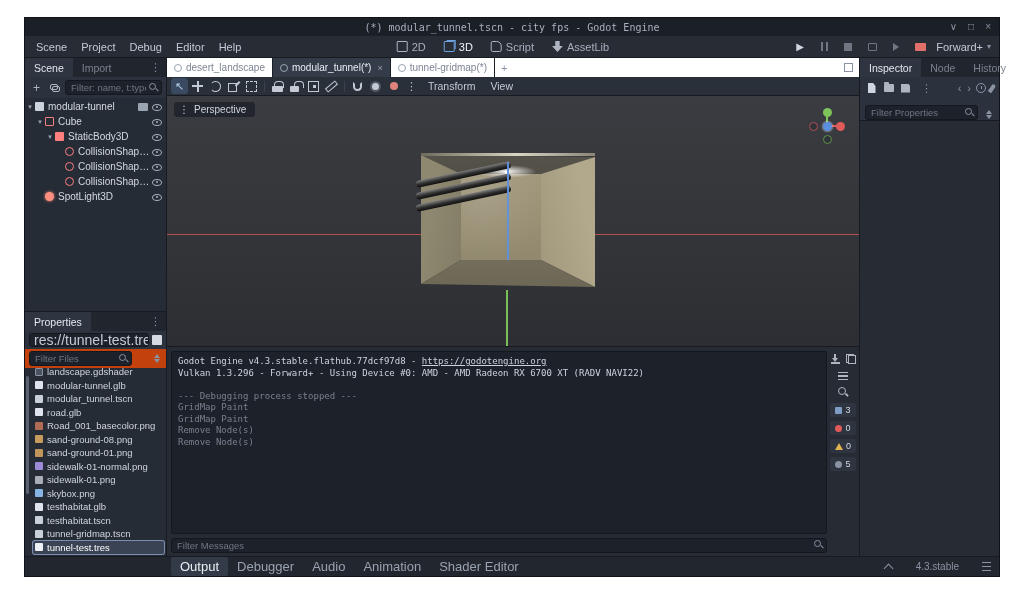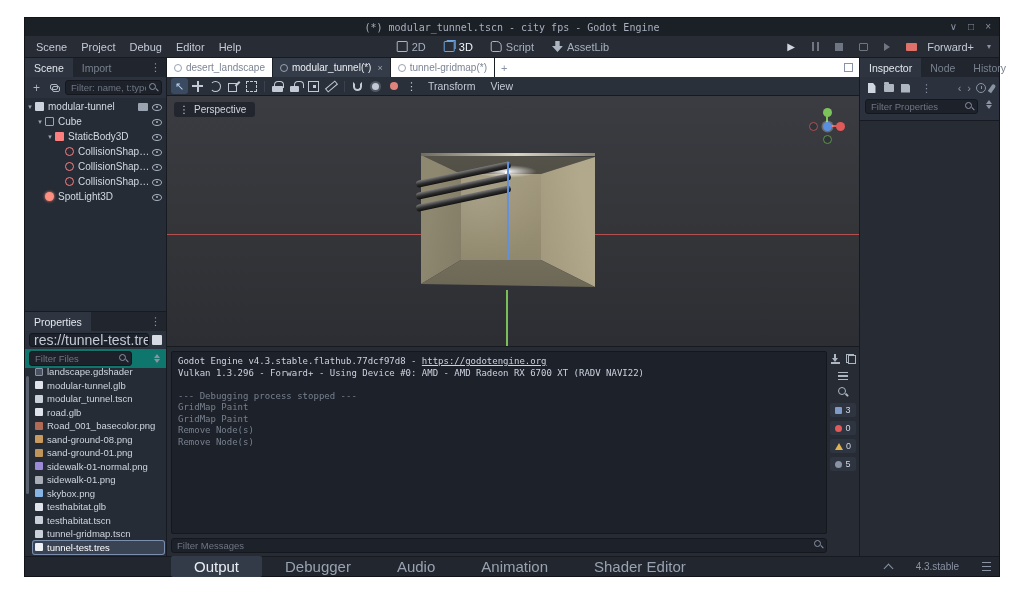--- a/index.html
+++ b/index.html
@@ -23,21 +23,21 @@
 .mi-script{border:1.5px solid #aeb6c2;border-radius:2px 5px 2px 2px}
 .mi-asset{background:#aeb6c2;clip-path:polygon(50% 100%,0 45%,30% 45%,30% 0,70% 0,70% 45%,100% 45%)}
 .runbar{margin-left:auto;display:flex;align-items:center;gap:8px;padding-right:4px}
 .rbtn{display:inline-flex;align-items:center;justify-content:center;width:16px;height:16px}
 .glyph-play{color:#cfd6e0;font-size:10px;line-height:1}
 .i-pause{width:7px;height:9px;border-left:2.5px solid #6f7682;border-right:2.5px solid #6f7682}
 .i-stop{width:8px;height:8px;background:#6f7682}
 .i-remote{width:9px;height:8px;border:1.5px solid #6f7682;border-radius:1px}
 .i-playscene{width:0;height:0;border-left:6px solid #6f7682;border-top:4px solid transparent;border-bottom:4px solid transparent}
 .i-movie{width:11px;height:8px;background:#e0706a;border-radius:1px}
-.renderer{display:flex;align-items:center;gap:13px;color:#c3cad6}
+.renderer{display:flex;align-items:center;gap:4px;color:#c3cad6}
 .caret{font-size:8px;color:#8a93a3}
 
 .main{flex:1;display:flex;min-height:0}
 .dockL{width:141px;flex:0 0 auto;display:flex;flex-direction:column;background:#252a33}
 .center{flex:1;display:flex;flex-direction:column;min-width:0;border-left:1px solid #171b21;border-right:1px solid #171b21}
 .dockR{width:139px;flex:0 0 auto;display:flex;flex-direction:column;background:#252a33}
 
 .tabrow{height:19px;background:#21252d;display:flex;align-items:stretch;flex:0 0 auto}
 .ptab{display:flex;align-items:center;padding:0 9px;color:#79818f;font-size:10.5px;cursor:pointer}
 .ptab.active{background:#2f3540;color:#e2e7ee}
@@ -69,21 +69,21 @@
 .rgroup{margin-left:auto;display:flex;align-items:center;gap:3px;flex:0 0 auto}
 .eye{width:12px;height:11px;position:relative;cursor:pointer}
 .eye::before{content:"";position:absolute;left:1px;top:3px;width:8px;height:5px;border:1px solid #a7b0bd;border-radius:50%}
 .eye::after{content:"";position:absolute;left:4.5px;top:5px;width:2px;height:2px;background:#a7b0bd;border-radius:50%}
 .filmic{width:10px;height:8px;background:#9aa3b0;border-radius:1px}
 
 .fsPanel{flex:1;display:flex;flex-direction:column;border-top:1px solid #171b21;min-height:0}
 .pathrow{height:18px;background:#2c323d;display:flex;align-items:center;gap:3px;padding:0 4px;flex:0 0 auto}
 .pathbox{flex:1;height:14px;background:#1d212a;border:1px solid #14181e;border-radius:3px;color:#c3cad6;font-size:14px;padding:0 4px;line-height:13px;white-space:nowrap;overflow:hidden}
 .splitbtn{width:10px;height:10px;background:#d6dbe3;border-radius:1px;cursor:pointer;flex:0 0 auto}
-.fsfilter{height:19px;background:#0f766e;display:flex;align-items:center;gap:20px;padding:0 4px;flex:0 0 auto}
+.fsfilter{height:19px;background:#c2410c;display:flex;align-items:center;gap:20px;padding:0 4px;flex:0 0 auto}
 .isort{width:10px;height:11px;position:relative;flex:0 0 auto;cursor:pointer}
 .isort::before{content:"";position:absolute;left:2px;top:1px;border-left:3px solid transparent;border-right:3px solid transparent;border-bottom:4px solid #8a93a3}
 .isort::after{content:"";position:absolute;left:2px;bottom:1px;border-left:3px solid transparent;border-right:3px solid transparent;border-top:4px solid #8a93a3}
 .flist{flex:1;background:#262c36;overflow:hidden;position:relative;padding:2px 2px 0 8px}
 .fsbar{position:absolute;left:1px;top:8px;width:3px;height:118px;background:#5a6270;border-radius:2px}
 .frow{height:13.5px;display:flex;align-items:center;gap:4px;font-size:9.5px;color:#cfd5df;cursor:pointer;padding:0 2px;border-radius:2px}
 .frow.cut{margin-top:-5px}
 .frow.sel{background:#3a4353;box-shadow:0 0 0 1px #7b8eae;color:#fff}
 .fi{width:8px;height:8px;flex:0 0 auto;border-radius:1px}
 .t-shader{background:#4a5160;border:1px solid #8a93a3}
@@ -177,40 +177,40 @@
 .osearch::before{content:"";position:absolute;left:0;top:0;width:6px;height:6px;border:1.3px solid #aeb6c2;border-radius:50%}
 .osearch::after{content:"";position:absolute;left:7px;top:7px;width:4px;height:1.5px;background:#aeb6c2;transform:rotate(45deg);border-radius:1px}
 .badge{width:26px;height:14px;background:#2e3440;border-radius:2px;display:flex;align-items:center;justify-content:center;gap:3px;font-size:9px;color:#d3d9e2;cursor:pointer}
 .bi{width:7px;height:7px;flex:0 0 auto}
 .bi-log{background:#7f9cc6;border-radius:1px}
 .bi-err{background:#e05a5a;border-radius:50%;position:relative}
 .bi-warn{width:0;height:0;border-left:4px solid transparent;border-right:4px solid transparent;border-bottom:7px solid #e0b34f;background:none}
 .bi-msg{background:#8a93a3;border-radius:50%}
 
 .bottombar{height:20px;background:#22262e;border-top:1px solid #171b21;display:flex;align-items:center;padding:0 8px 0 146px;flex:0 0 auto}
-.btab{padding:2px 23px;color:#99a2b0;font-size:15px;border-radius:2px;cursor:pointer}
+.btab{padding:2px 9px;color:#99a2b0;font-size:13px;border-radius:2px;cursor:pointer}
 .btab.active{background:#343b48;color:#eaeef4}
 .bright{margin-left:auto;display:flex;align-items:center;gap:23px;color:#8a93a3;font-size:10px}
 .i-chevup{width:8px;height:8px;position:relative;cursor:pointer}
 .i-chevup::before{content:"";position:absolute;left:0;top:2px;width:6px;height:6px;border-left:1.6px solid #8a93a3;border-top:1.6px solid #8a93a3;transform:rotate(45deg)}
 .i-grid{width:9px;height:9px;background:
  linear-gradient(#8a93a3,#8a93a3) 0 0/9px 1.3px no-repeat,
  linear-gradient(#8a93a3,#8a93a3) 0 4px/9px 1.3px no-repeat,
  linear-gradient(#8a93a3,#8a93a3) 0 8px/9px 1.3px no-repeat;cursor:pointer}
 
 .insTool{height:22px;background:#2c323d;display:flex;align-items:center;gap:4px;padding:0 5px;flex:0 0 auto}
 .i-docplus{width:8px;height:10px;background:#cfd6e0;clip-path:polygon(0 0,70% 0,100% 30%,100% 100%,0 100%)}
 .i-folder{width:10px;height:8px;background:#aeb6c2;border-radius:1px;position:relative}
 .i-folder::before{content:"";position:absolute;left:0;top:-2px;width:5px;height:2px;background:#aeb6c2;border-radius:1px 1px 0 0}
 .i-save{width:9px;height:9px;background:#aeb6c2;clip-path:polygon(0 0,78% 0,100% 22%,100% 100%,0 100%)}
 .navch{color:#8a93a3;font-size:11px;cursor:pointer;padding:0 1px}
 .i-clock{width:10px;height:10px;border:1.3px solid #8a93a3;border-radius:50%;position:relative}
 .i-clock::before{content:"";position:absolute;left:3.6px;top:1.5px;width:1.3px;height:3.5px;background:#8a93a3}
 .i-pin{width:4px;height:9px;background:#8a93a3;border-radius:2px 2px 0 0;transform:rotate(35deg)}
-.insFilter{height:22px;background:#2c323d;display:flex;align-items:flex-start;gap:6px;padding:0 5px;border-bottom:1px solid #171b21;flex:0 0 auto}
+.insFilter{height:22px;background:#2c323d;display:flex;align-items:flex-end;gap:6px;padding:0 5px;border-bottom:1px solid #171b21;flex:0 0 auto}
 .insBody{flex:1;background:#262b34}
 </style>
 </head>
 <body>
 
 <div class="app">
 
   <div class="titlebar">
     <span class="title">(*) modular_tunnel.tscn - city fps - Godot Engine</span>
     <span class="winctl">

